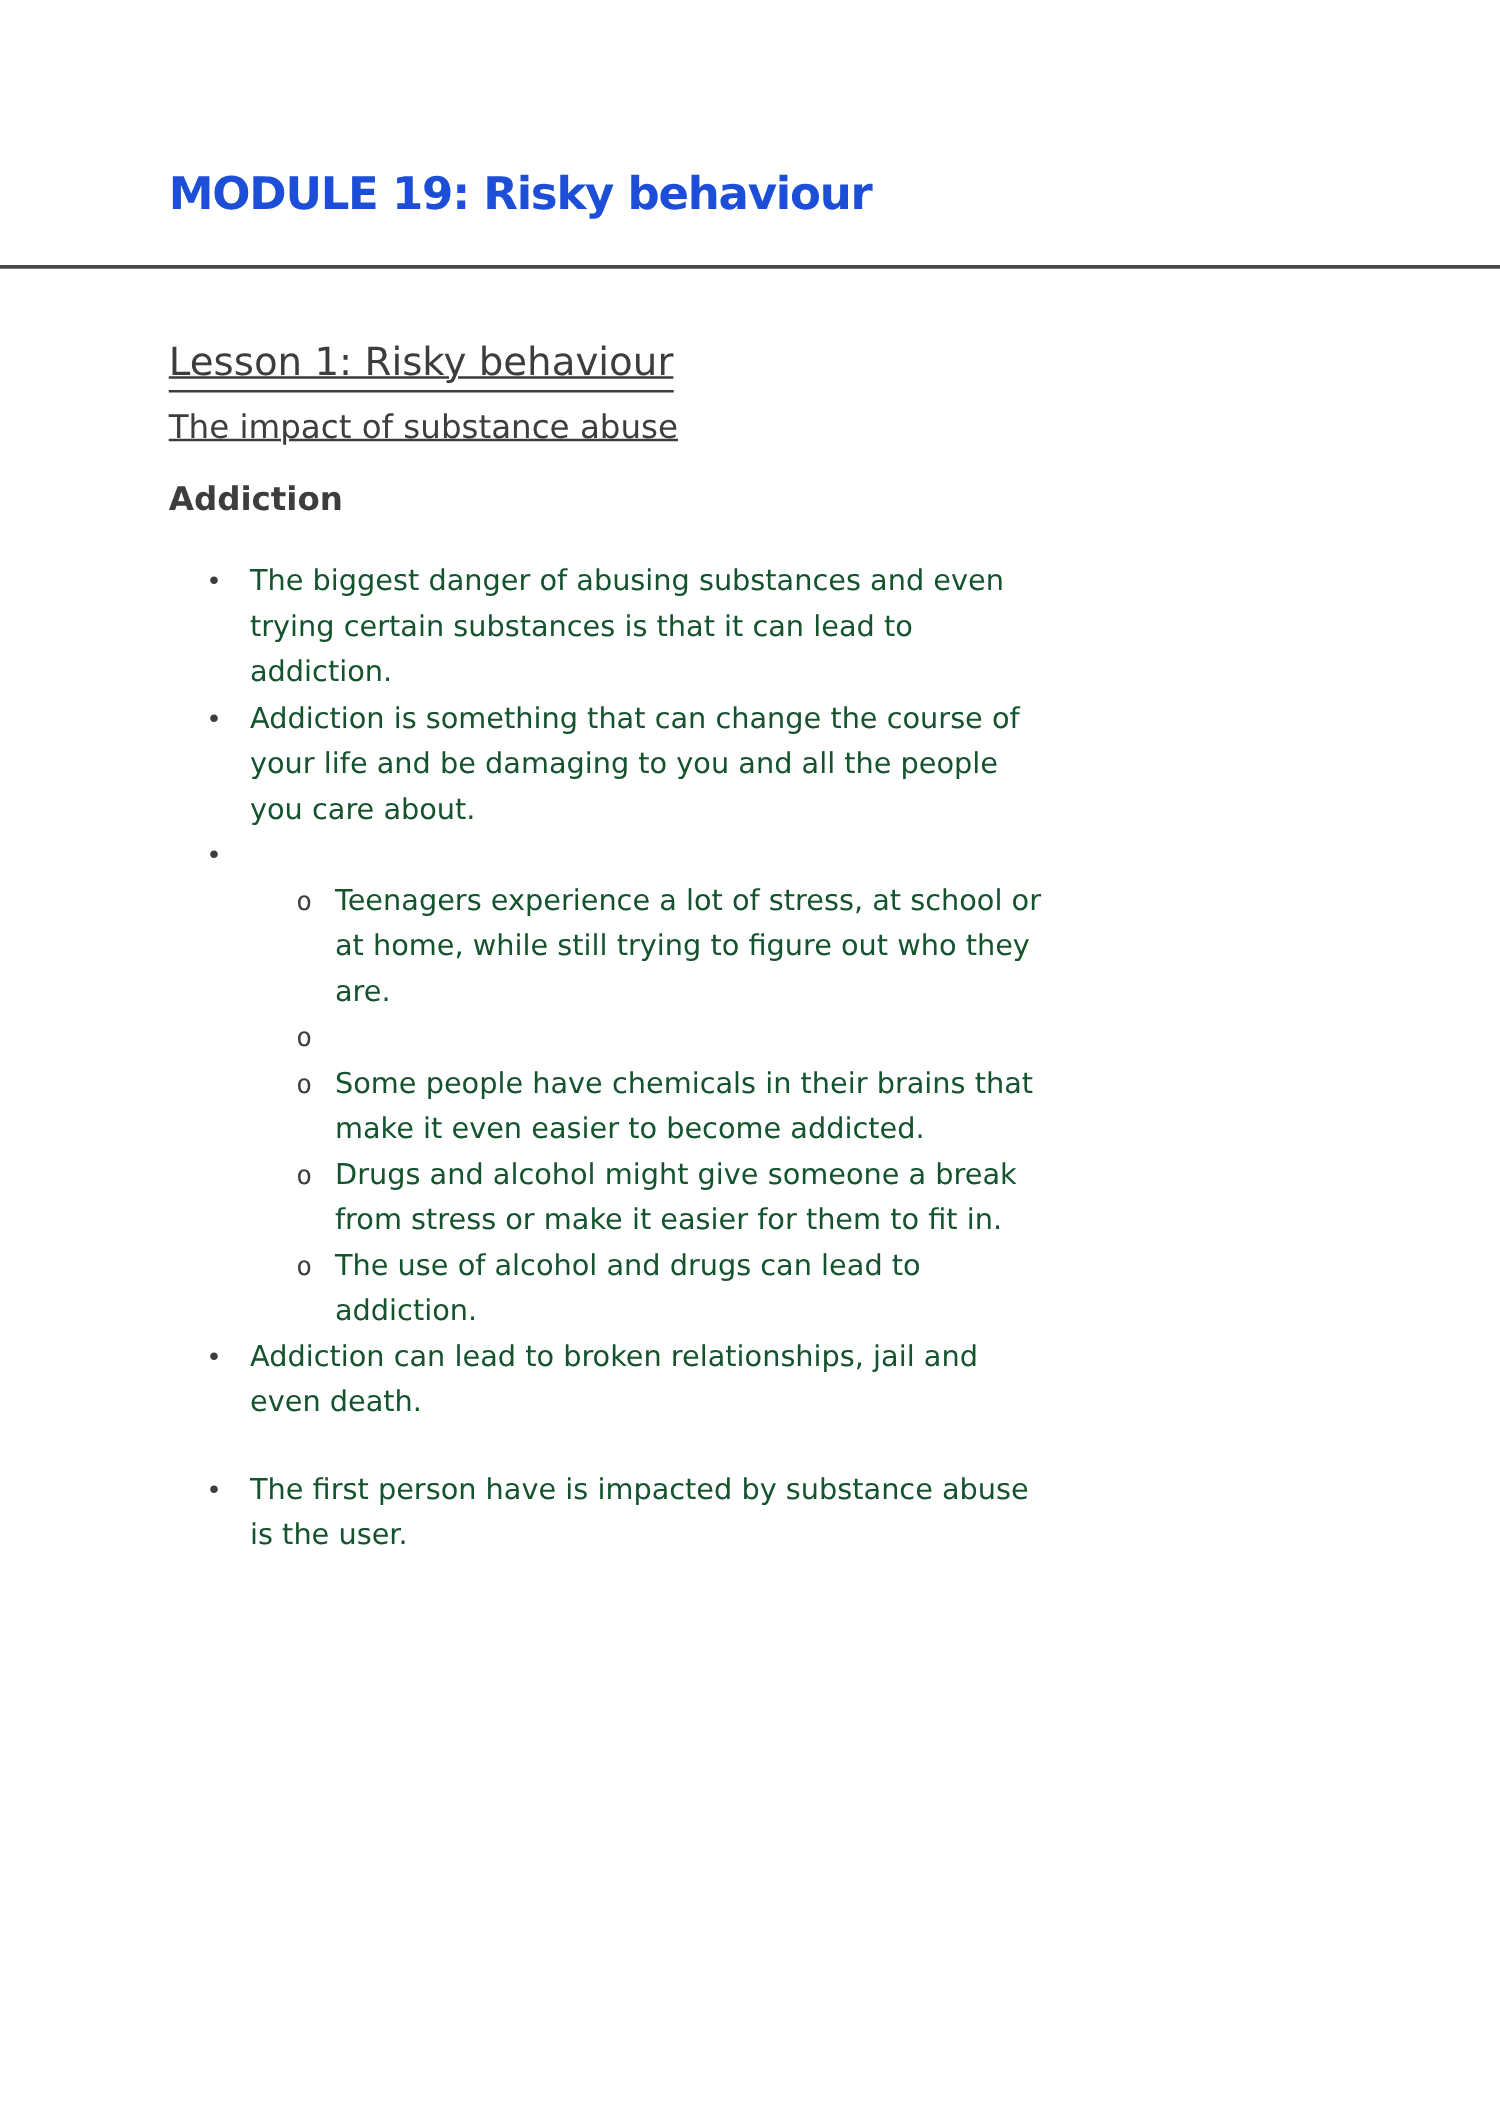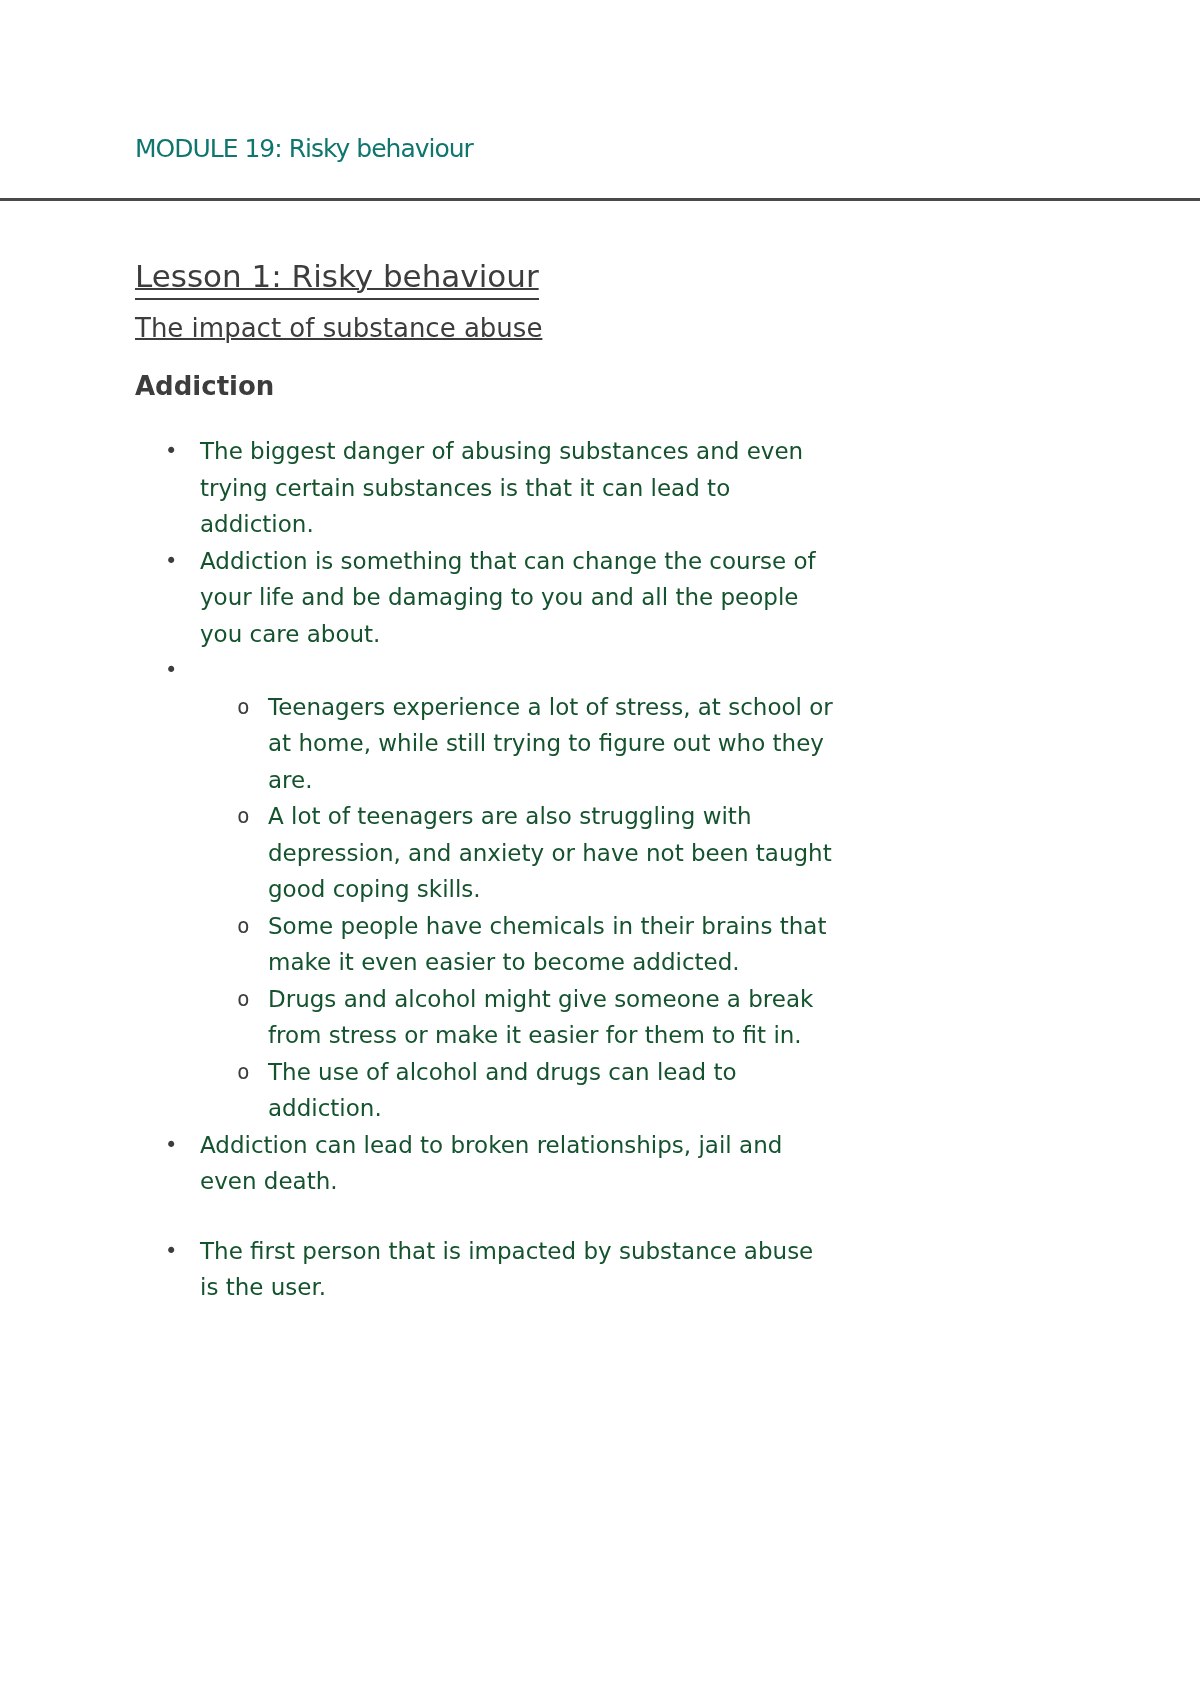--- a/index.html
+++ b/index.html
@@ -7,25 +7,25 @@
     width:1200px;height:1696px;
     background:#ffffff;
     font-family:"DejaVu Sans", sans-serif;
     color:#3d3d3d;
     overflow:hidden;
   }
   .page{width:1200px;height:1696px;position:relative;background:#ffffff;}
 
   .doc-title{
     margin:133px 135px 0 135px;
-    font-size:25px;
-    font-weight:normal;
+    font-size:36px;
+    font-weight:bold;
     letter-spacing:-1px;
     line-height:1.25;
-    color:#0f766e;
+    color:#1d4ed8;
   }
   .title-rule{
     margin-top:34px;
     width:100%;
     height:0;
     border-top:3px solid #4a4a4a;
   }
 
   .lesson-heading{
     margin:57px 135px 0 135px;
@@ -126,23 +126,20 @@
 
     <div class="li l2">
       <span class="marker">o</span>
       <span class="txt">Teenagers experience a lot of stress, at school or
 at home, while still trying to figure out who they
 are.</span>
     </div>
 
     <div class="li l2">
       <span class="marker">o</span>
-      <span class="txt">A lot of teenagers are also struggling with
-depression, and anxiety or have not been taught
-good coping skills.</span>
     </div>
 
     <div class="li l2">
       <span class="marker">o</span>
       <span class="txt">Some people have chemicals in their brains that
 make it even easier to become addicted.</span>
     </div>
 
     <div class="li l2">
       <span class="marker">o</span>
@@ -162,19 +159,19 @@
 even death.</span>
     </div>
 
   </div>
 
 
   <div class="bullet-list second">
 
     <div class="li l1">
       <span class="marker">•</span>
-      <span class="txt">The first person that is impacted by substance abuse
+      <span class="txt">The first person have is impacted by substance abuse
 is the user.</span>
     </div>
 
   </div>
 
 </div>
 
 </body></html>

